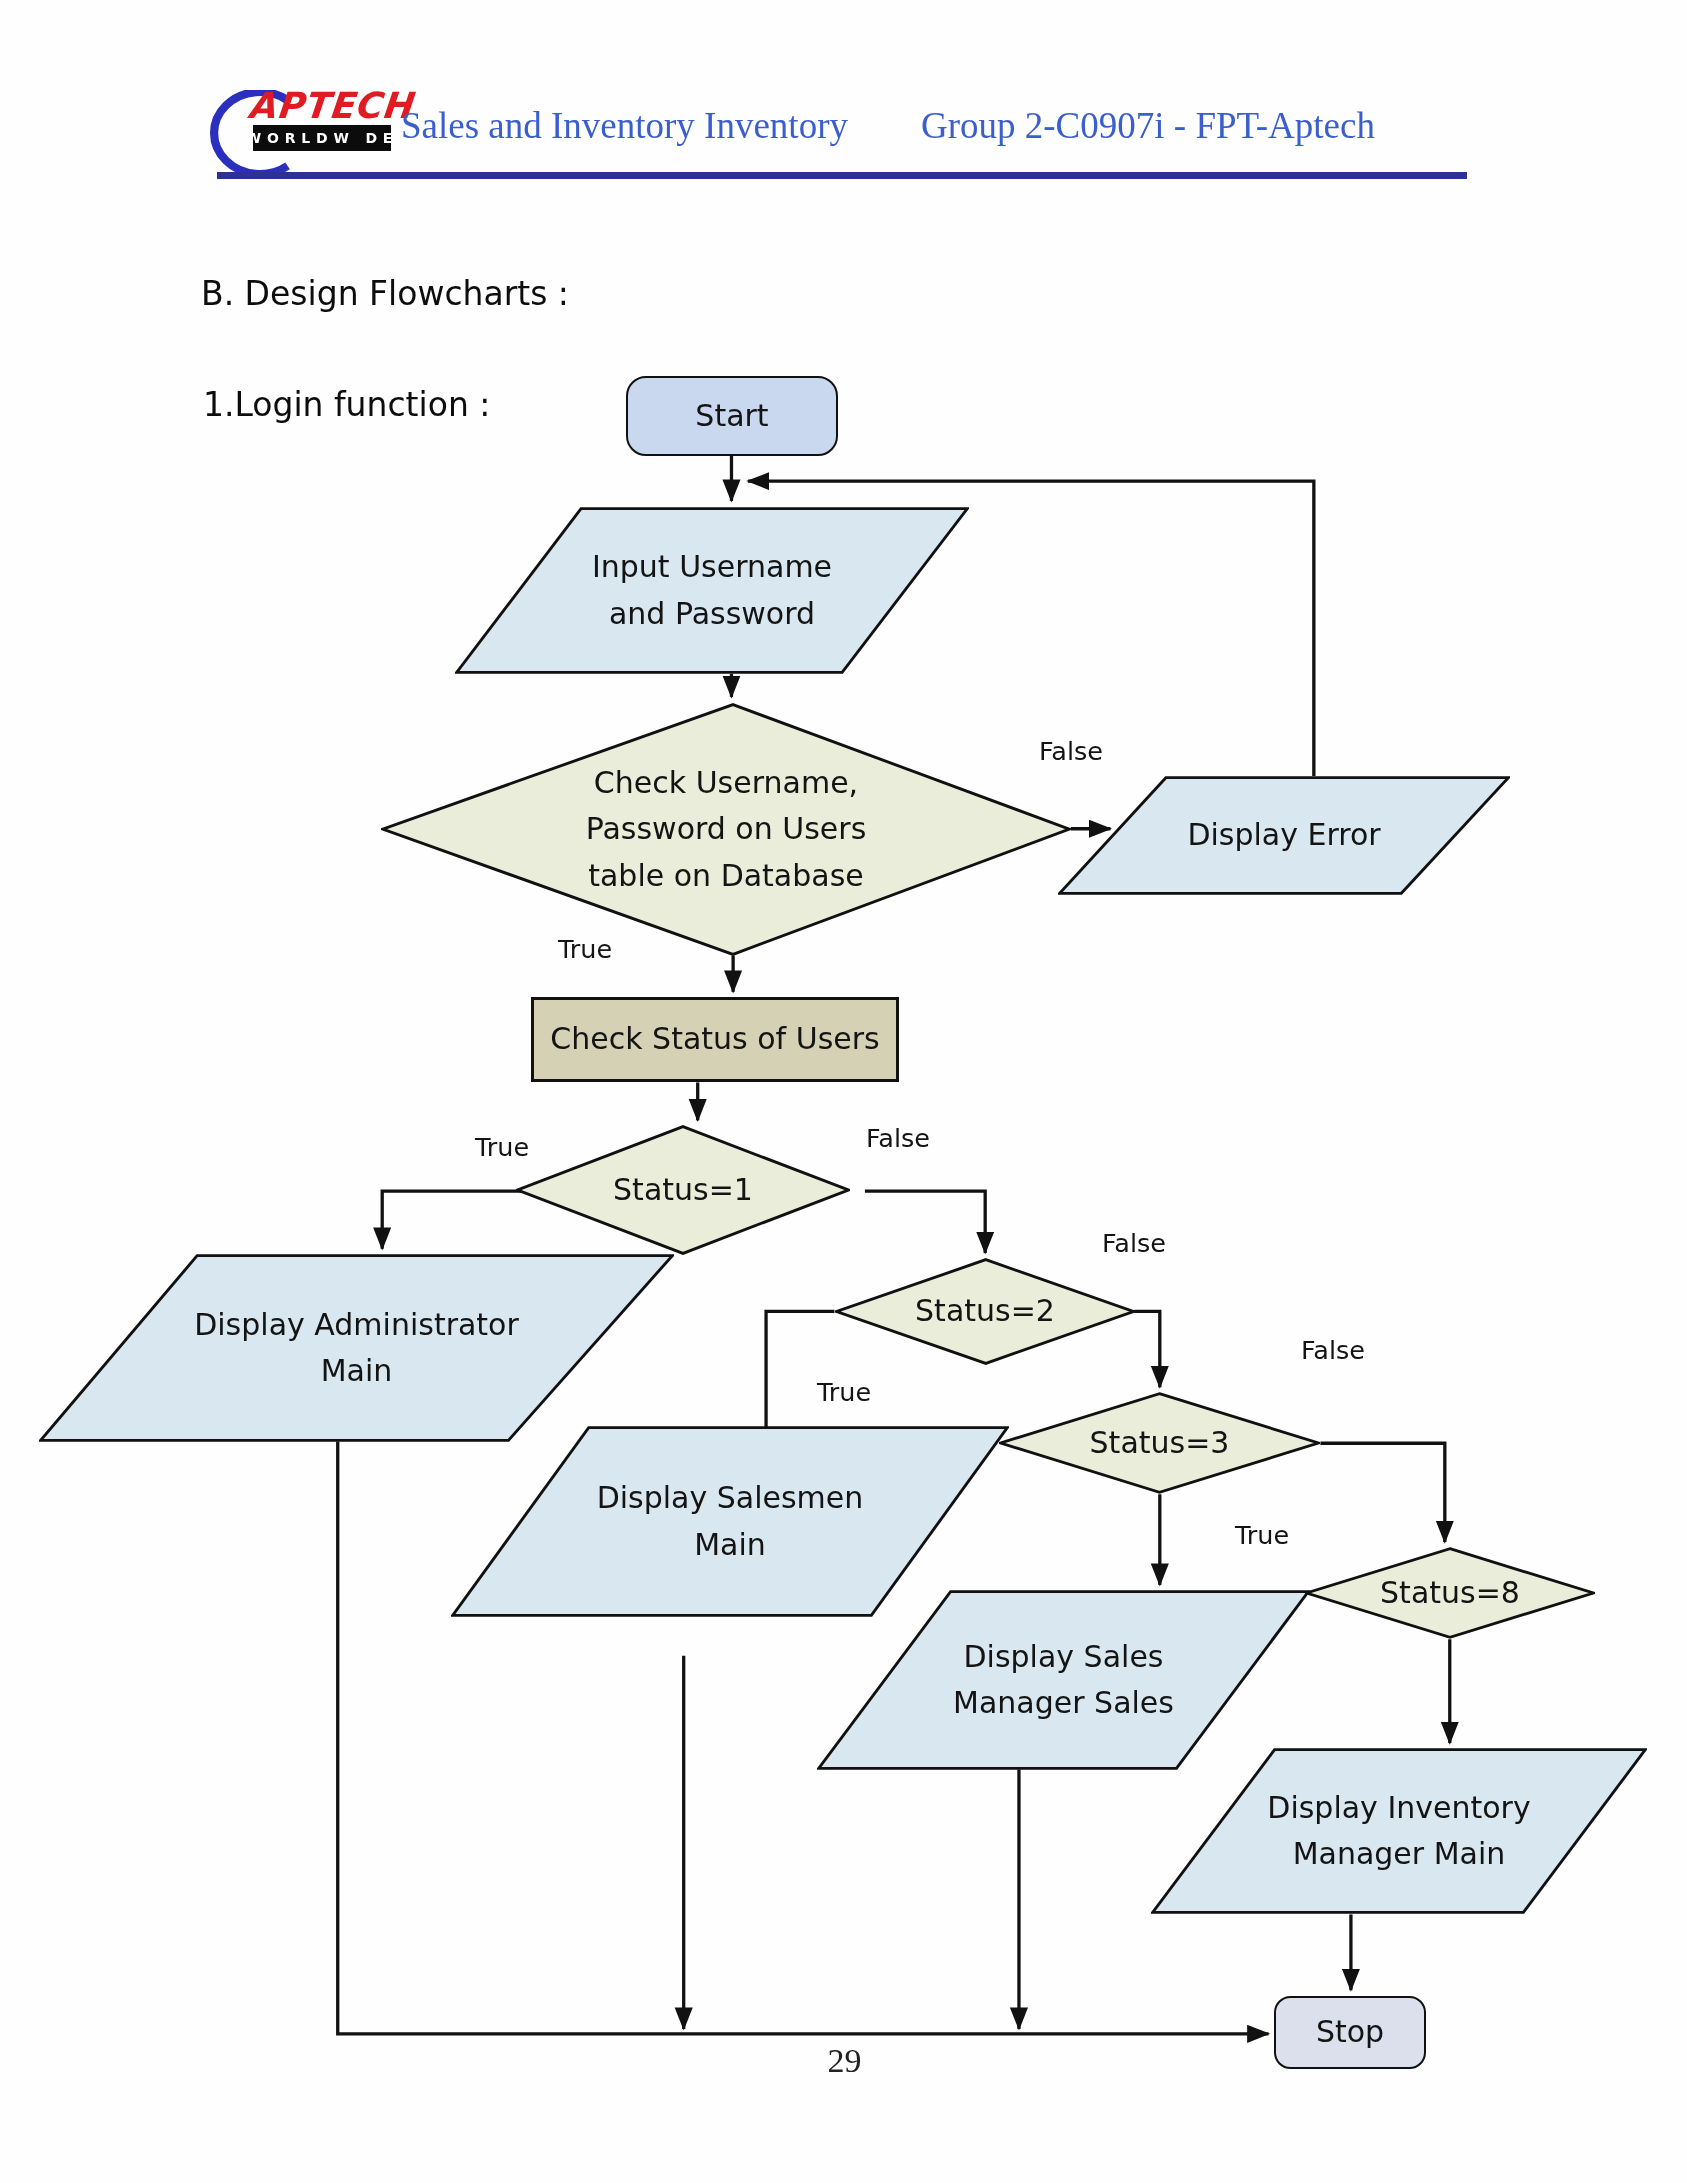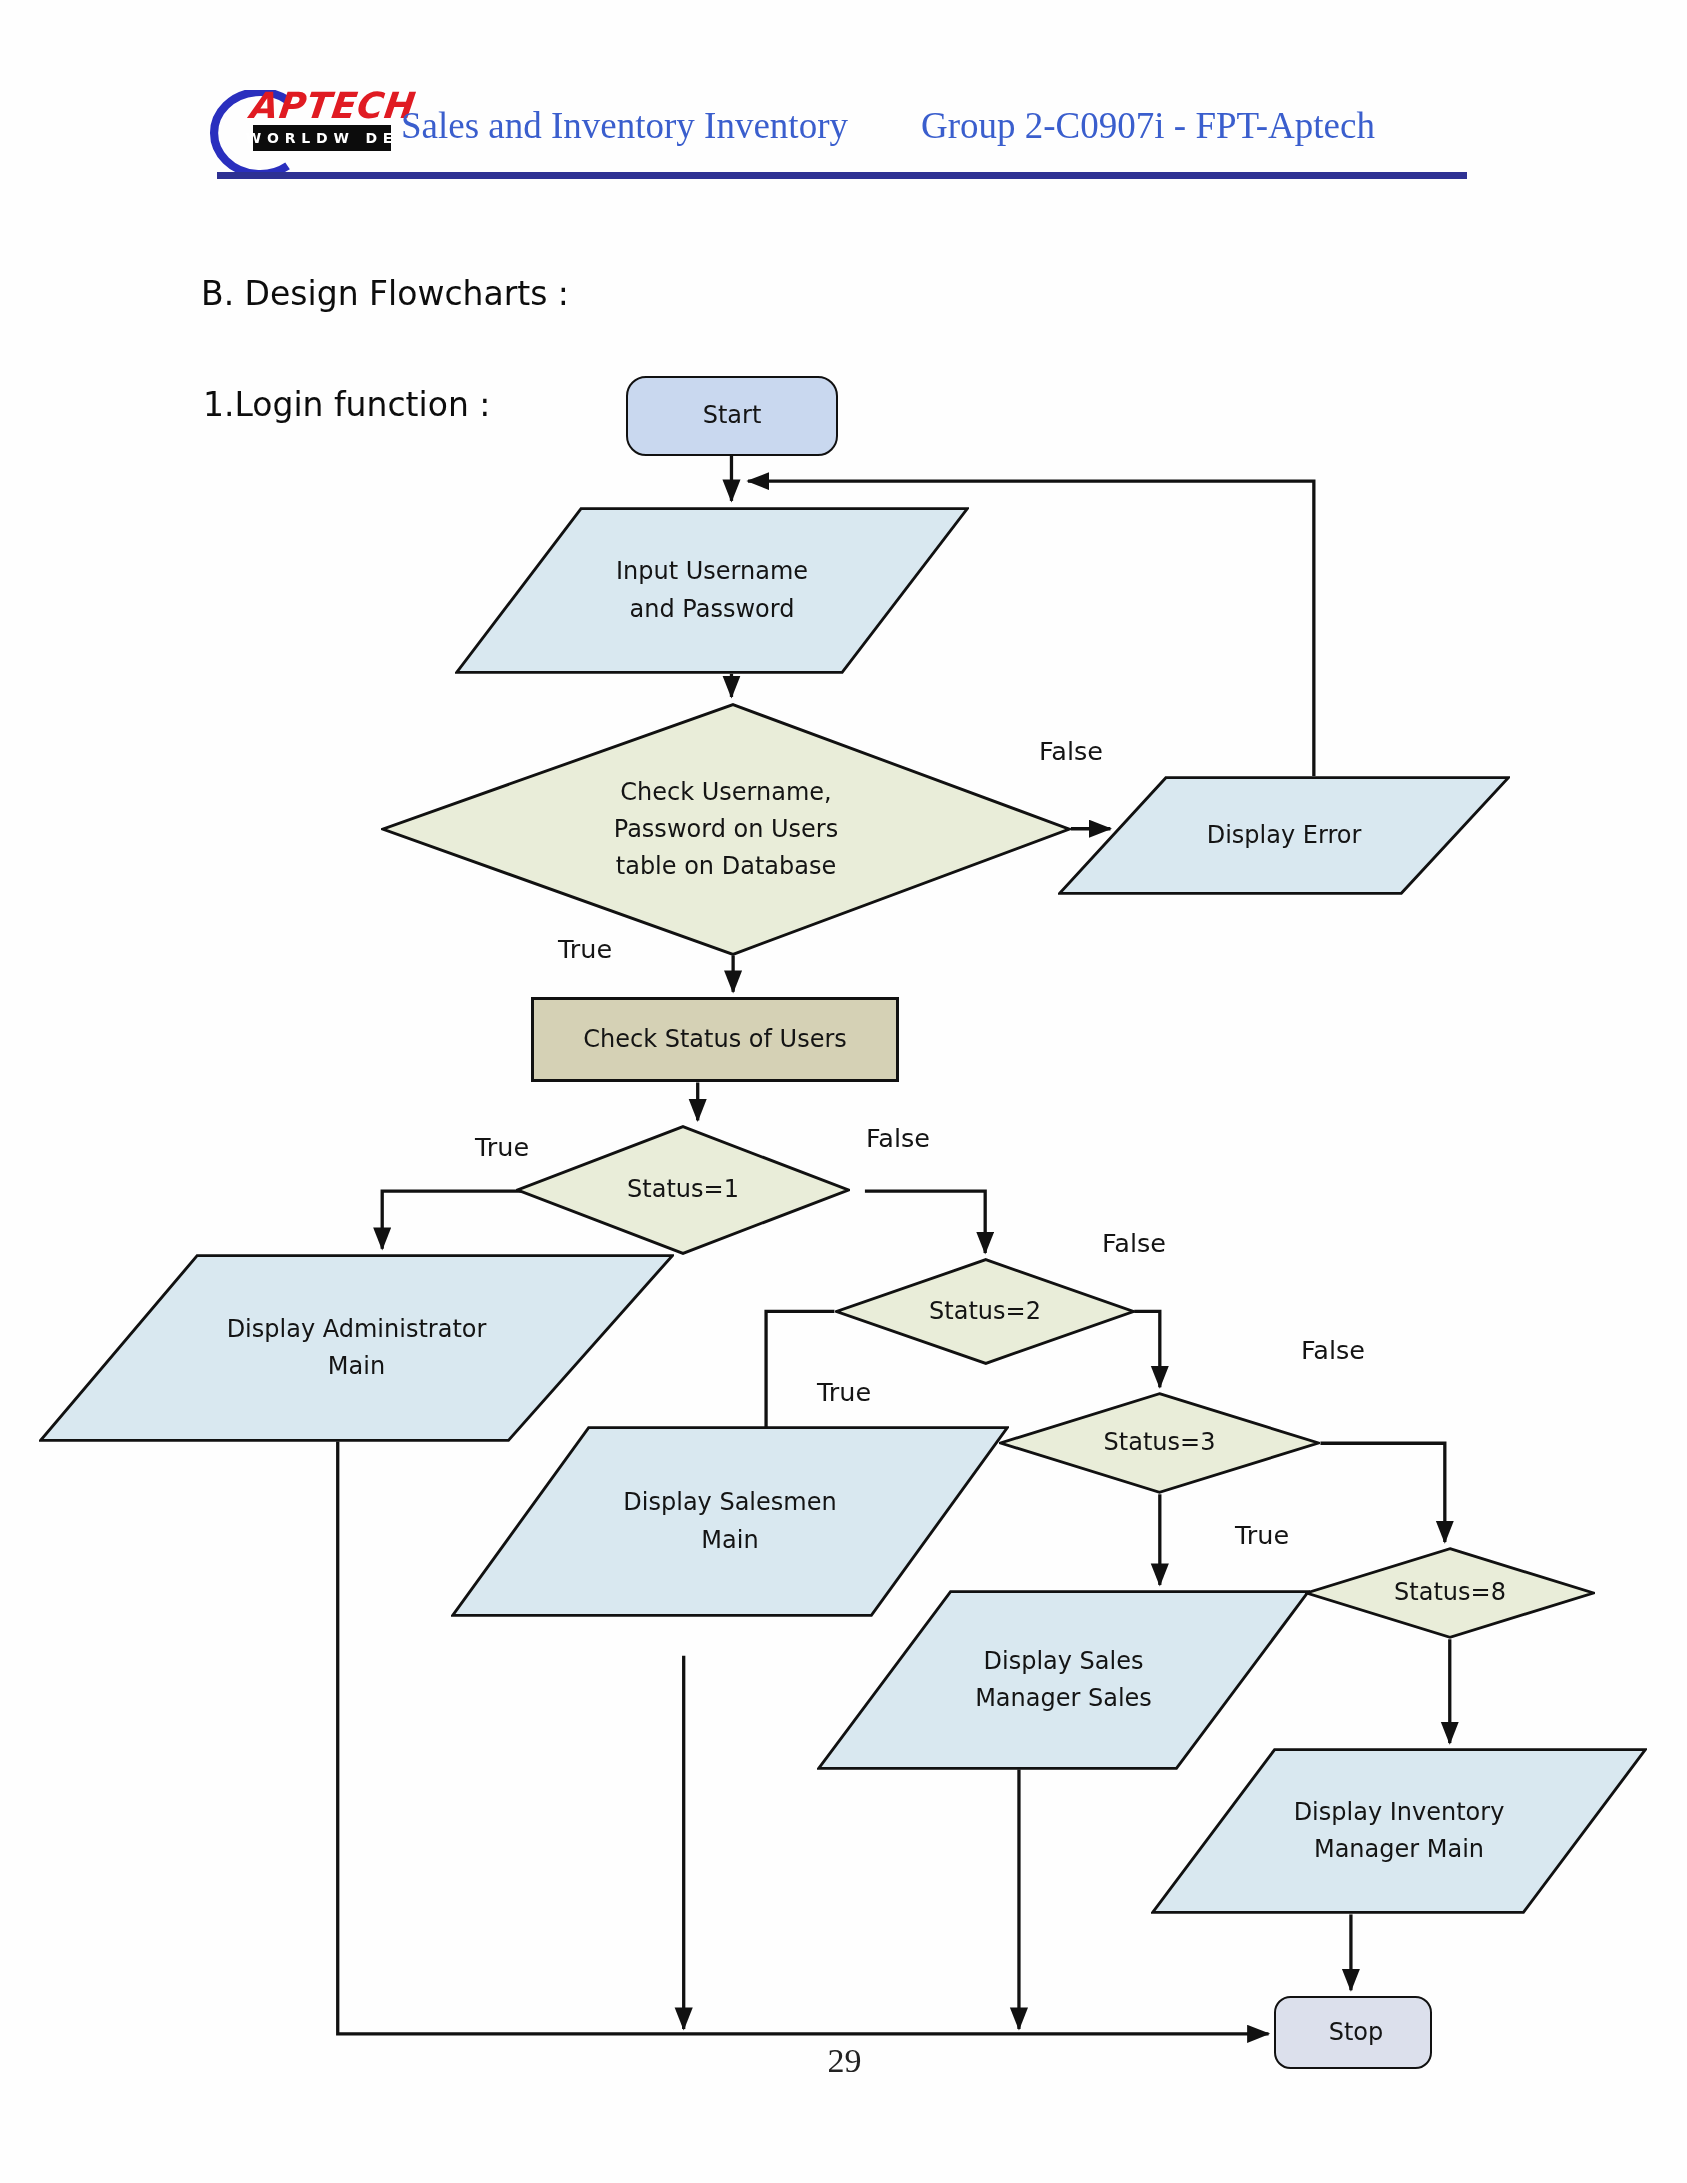--- a/index.html
+++ b/index.html
@@ -29,27 +29,27 @@
   .header-rule{position:absolute; left:217px; top:172px; width:1250px; height:7.4px; background:#2e3193;}
   
   .heading{position:absolute; font-size:33px; color:#0d0d0d; white-space:nowrap;}
   .heading.hb{left:201px; top:274px;}
   .heading.h1{left:203px; top:385px;}
   
   .connectors{position:absolute; left:0; top:0; width:1687px; height:2183px;}
   .node{position:absolute; display:flex; align-items:center; justify-content:center;}
   .node svg.shape{position:absolute; left:0; top:0; width:100%; height:100%;}
   .node-label{
-    position:relative; text-align:center; font-size:24px; line-height:1.55;
+    position:relative; text-align:center; font-size:30px; line-height:1.55;
     white-space:pre-line; color:#141414; z-index:2;
   }
   .terminator{
     border:2.5px solid #111; border-radius:20px; background:#c9d8ef;
   }
-  .terminator.stop{background:#dce0ec; border-radius:16.5px;padding-left:6px;}
+  .terminator.stop{background:#dce0ec; border-radius:16.5px;}
   .process{border:3.3px solid #111; background:#d5d1b5;}
   .shape .io{fill:#d9e8f0; stroke:#111; stroke-width:3.5;}
   .shape .decision{fill:#e9edd9; stroke:#111; stroke-width:3.5;}
   .edge-label{
     position:absolute; transform:translate(-50%,-50%);
     font-size:25.5px; color:#141414; white-space:nowrap;
   }
   .page-number{
     position:absolute; left:799px; top:2042px; width:91px; text-align:center;
     font-family:"Liberation Serif", serif; font-size:34px; color:#222;

